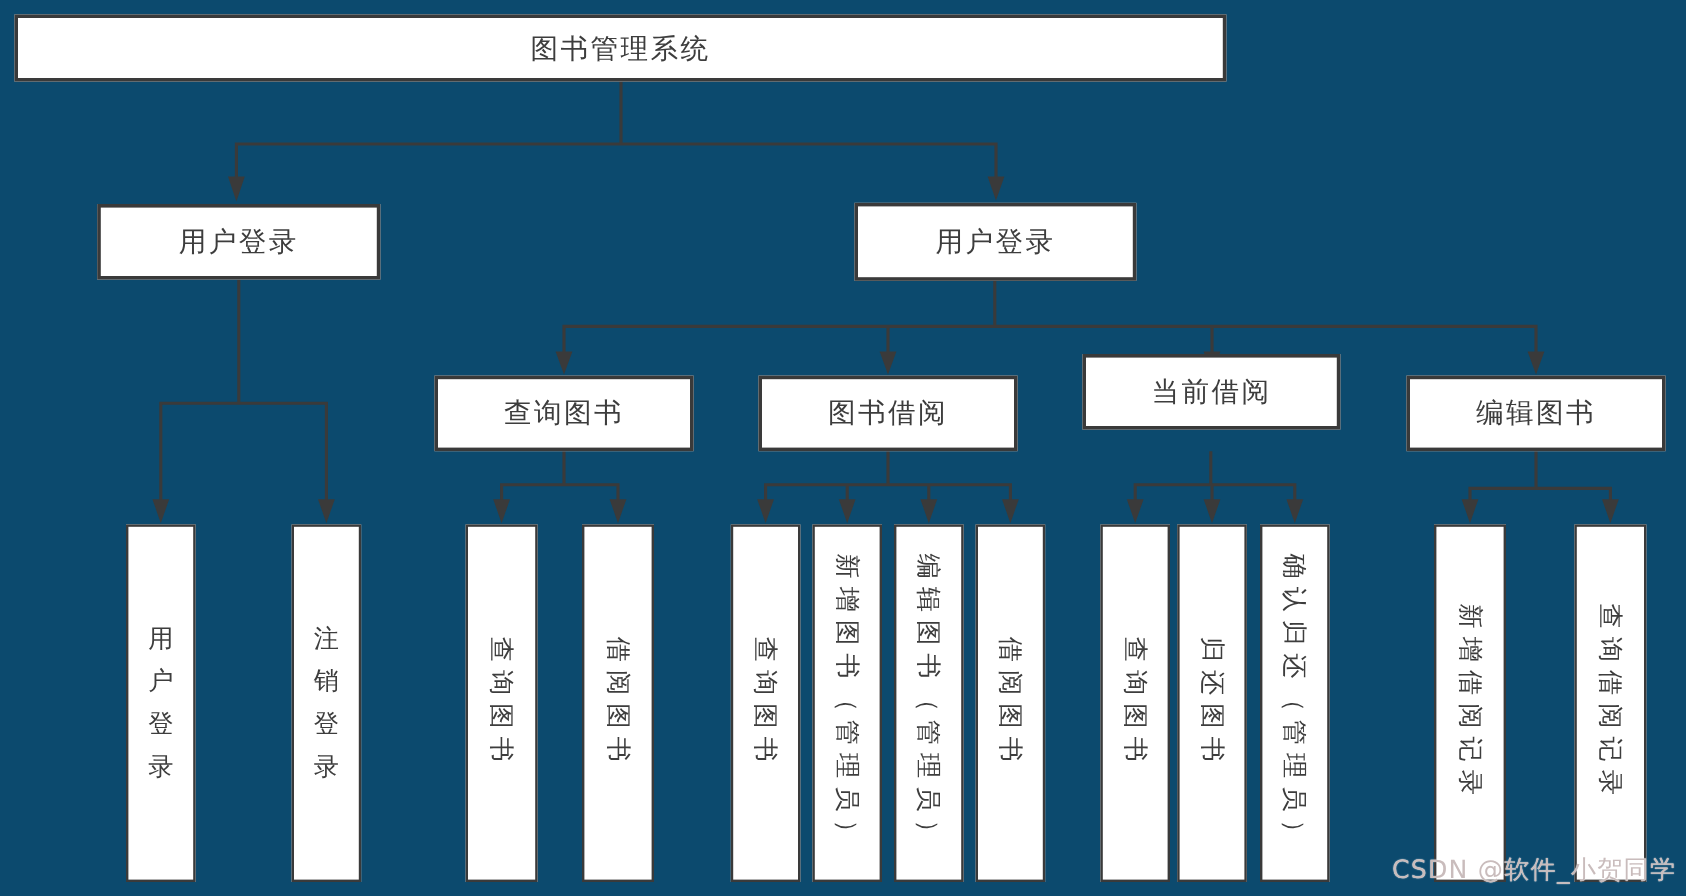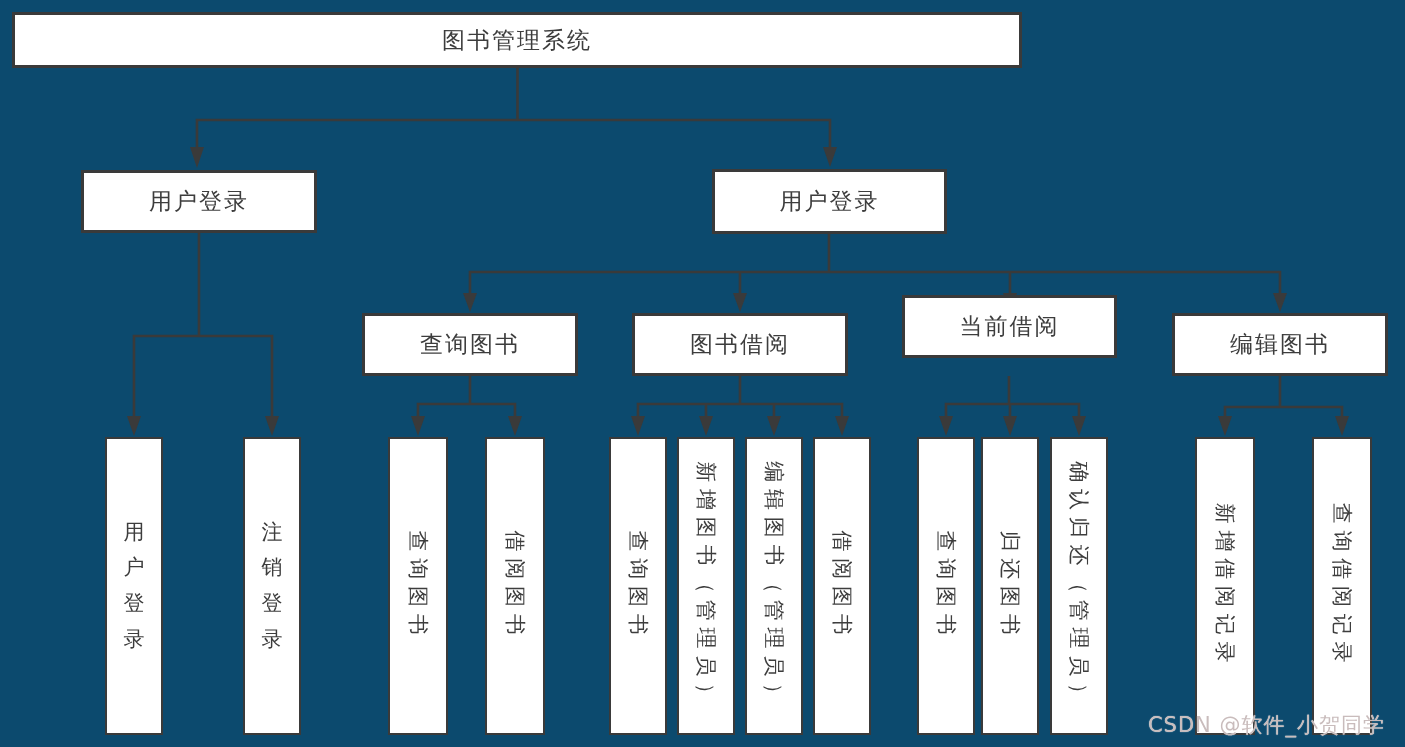--- a/index.html
+++ b/index.html
@@ -67,21 +67,21 @@
   }
   .upright {
     white-space: pre-line;
     text-align: center;
     font-size: 21px;
     line-height: 1.7;
   }
   .watermark {
     position: absolute;
     top: 711px;
-    right: 20px;
+    right: 8px;
     font-size: 21px;
     letter-spacing: 1px;
     color: #c9bcbc;
     text-shadow: 0 0 1px #ffffff;
     z-index: 5;
     white-space: nowrap;
   }
 </style>
 </head>
 <body>

